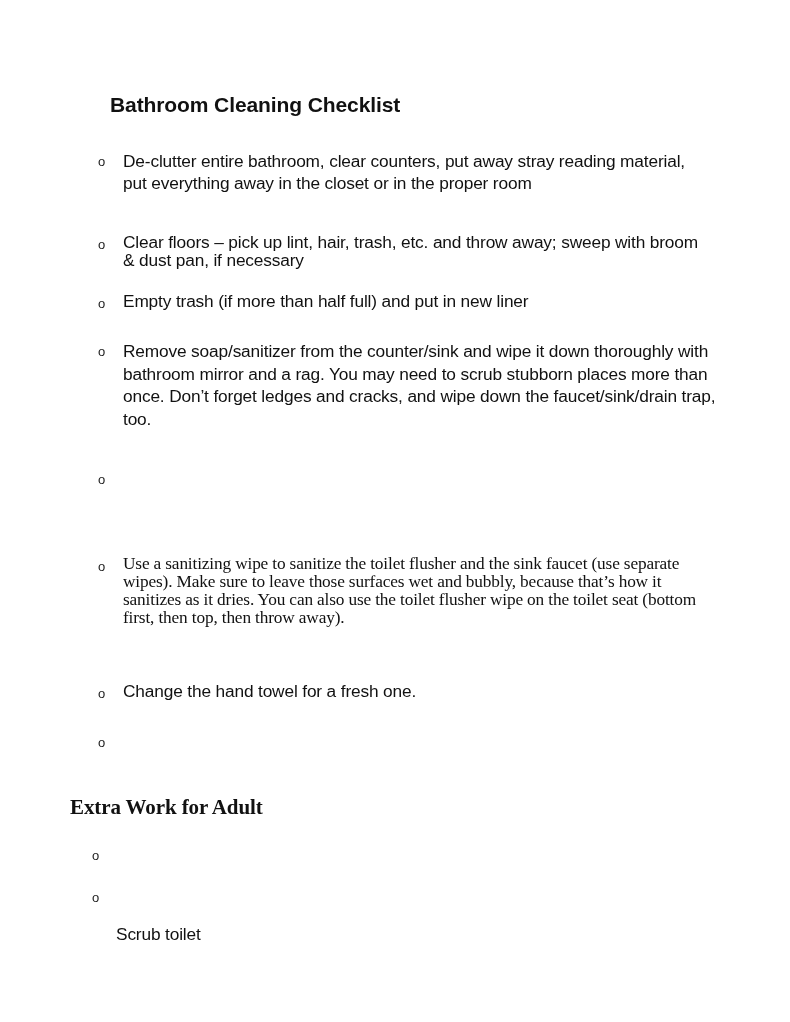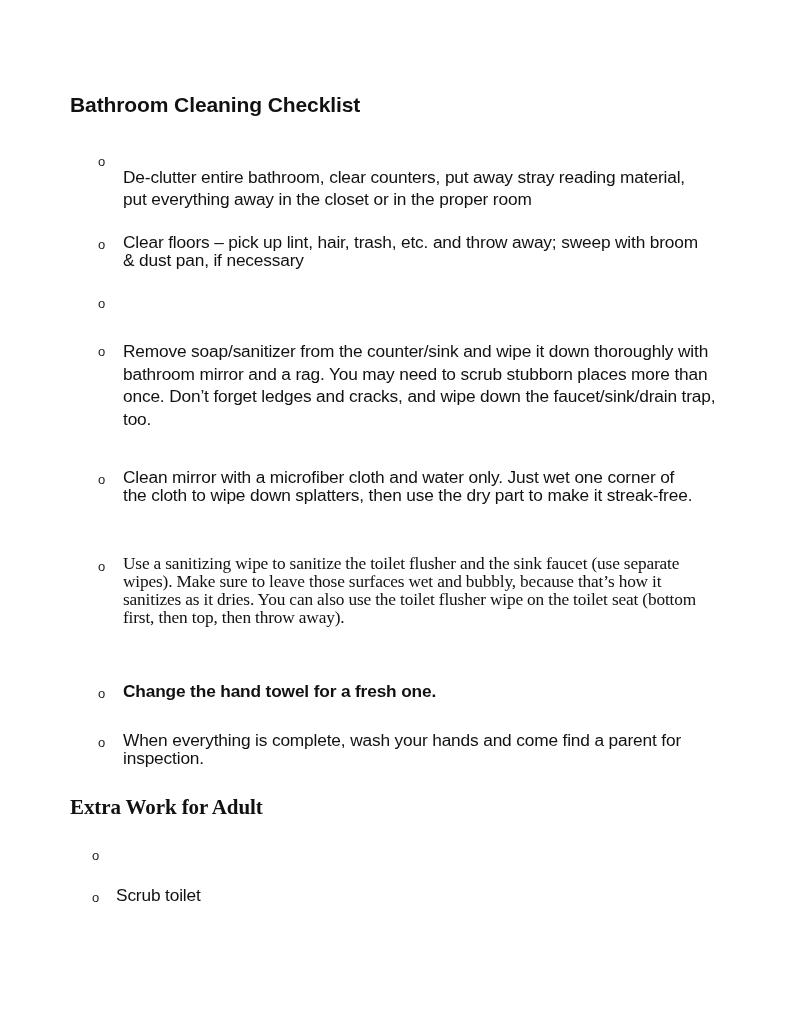--- a/index.html
+++ b/index.html
@@ -64,65 +64,64 @@
     }
     .text.loose2 {
       line-height: 22.5px;
     }
   </style>
 </head>
 <body>
 
 <div class="page">
 
-  <h1 class="heading" style="top:93px;">Bathroom Cleaning Checklist</h1>
+  <h1 class="heading" style="top:93px;margin-left:40px;">Bathroom Cleaning Checklist</h1>
 
   <div class="item" style="top:150px;">
     <span class="bullet">o</span>
-    <span class="text loose" style="width:590px;margin-top:16px;">De-clutter entire bathroom, clear counters, put away stray reading material, put everything away in the closet or in the proper room</span>
+    <span class="text loose" style="width:590px;">De-clutter entire bathroom, clear counters, put away stray reading material, put everything away in the closet or in the proper room</span>
   </div>
 
   <div class="item" style="top:233px;">
     <span class="bullet">o</span>
     <span class="text" style="width:590px;">Clear floors – pick up lint, hair, trash, etc. and throw away; sweep with broom &amp; dust pan, if necessary</span>
   </div>
 
   <div class="item" style="top:292px;">
     <span class="bullet">o</span>
+    <span class="text" style="width:590px;">Empty trash (if more than half full) and put in new liner</span>
   </div>
 
   <div class="item" style="top:340px;">
     <span class="bullet">o</span>
     <span class="text loose2" style="width:600px;">Remove soap/sanitizer from the counter/sink and wipe it down thoroughly with bathroom mirror and a rag. You may need to scrub stubborn places more than once. Don’t forget ledges and cracks, and wipe down the faucet/sink/drain trap, too.</span>
   </div>
 
   <div class="item" style="top:468px;">
     <span class="bullet">o</span>
-    <span class="text" style="width:575px;">Clean mirror with a microfiber cloth and water only. Just wet one corner of the cloth to wipe down splatters, then use the dry part to make it streak-free.</span>
   </div>
 
   <div class="item" style="top:555px;">
     <span class="bullet">o</span>
     <span class="text" style="width:590px;font-family:Liberation Serif, serif;">Use a sanitizing wipe to sanitize the toilet flusher and the sink faucet (use separate wipes). Make sure to leave those surfaces wet and bubbly, because that’s how it sanitizes as it dries. You can also use the toilet flusher wipe on the toilet seat (bottom first, then top, then throw away).</span>
   </div>
 
   <div class="item" style="top:682px;">
     <span class="bullet">o</span>
-    <span class="text" style="width:590px;font-weight:bold;">Change the hand towel for a fresh one.</span>
+    <span class="text" style="width:590px;">Change the hand towel for a fresh one.</span>
   </div>
 
   <div class="item" style="top:731px;">
     <span class="bullet">o</span>
-    <span class="text" style="width:570px;">When everything is complete, wash your hands and come find a parent for inspection.</span>
   </div>
 
   <h1 class="heading" style="top:795px;font-family:Liberation Serif, serif;">Extra Work for Adult</h1>
 
   <div class="item sub2" style="top:844px;">
     <span class="bullet">o</span>
   </div>
 
   <div class="item sub2" style="top:886px;">
     <span class="bullet">o</span>
-    <span class="text" style="width:590px;">Scrub toilet</span>
+    <span class="text" style="width:590px;margin-top:39px;">Scrub toilet</span>
   </div>
 
 </div>
 
 </body></html>

